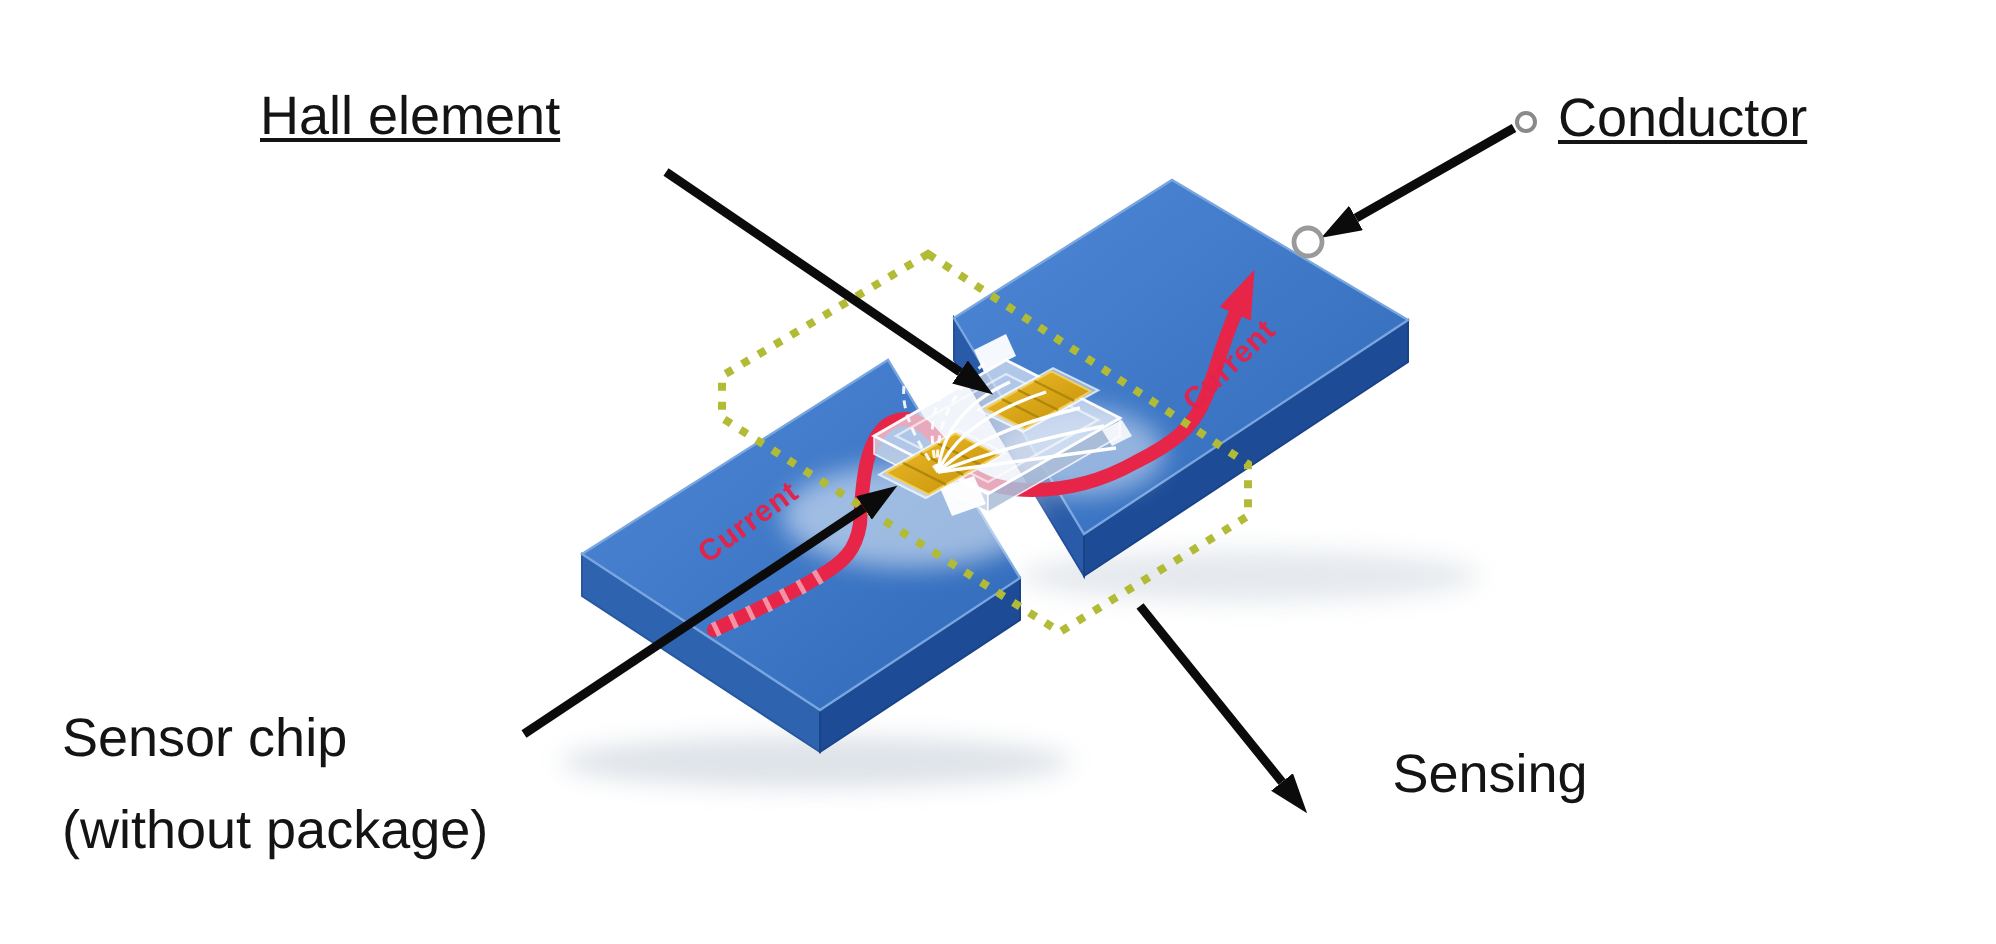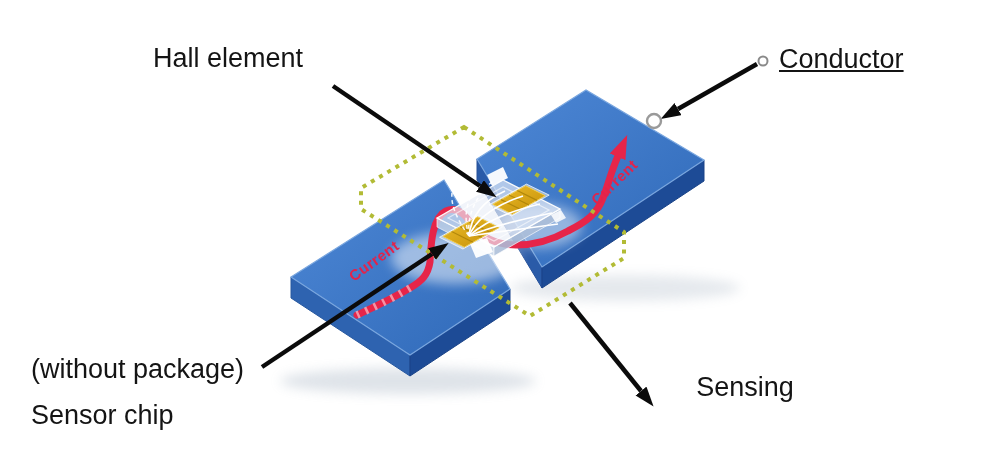--- a/index.html
+++ b/index.html
@@ -111,26 +111,26 @@
     <g stroke="#0b0b0b" stroke-width="4.5" fill="none">
       <path d="M333,86 L480,186" marker-end="url(#blackHead)"></path>
       <path d="M262,367 L432,254" marker-end="url(#blackHead)"></path>
       <path d="M757,64 L678,109" marker-end="url(#blackHead)"></path>
       <path d="M570,303 L641,391" marker-end="url(#blackHead)"></path>
     </g>
     <circle cx="763" cy="61" r="4.5" fill="#ffffff" stroke="#8a8a8a" stroke-width="2"></circle>
     <circle cx="654" cy="121" r="7" fill="#ffffff" stroke="#9a9a9a" stroke-width="2.4"></circle>
   </svg>
 
-  <div class="label" id="hall-element-label" style="left:153px;top:43px;">Hall element</div>
+  <div class="label" id="hall-element-label" style="left:130px;top:43px;text-decoration:underline;">Hall element</div>
 
   <div class="label" id="conductor-label" style="left:779px;top:44px;text-decoration:underline;">Conductor</div>
 
   <div class="label" id="sensor-chip-label" style="left:31px;top:346px;">
+    <span class="line">Sensor chip</span>
     <span class="line">(without package)</span>
-    <span class="line">Sensor chip</span>
   </div>
 
   <div class="label" id="sensing-structure-label" style="left:659px;top:365px;">
     <span class="line">Sensing</span>
   </div>
 
 </div>
 
 </body></html>

